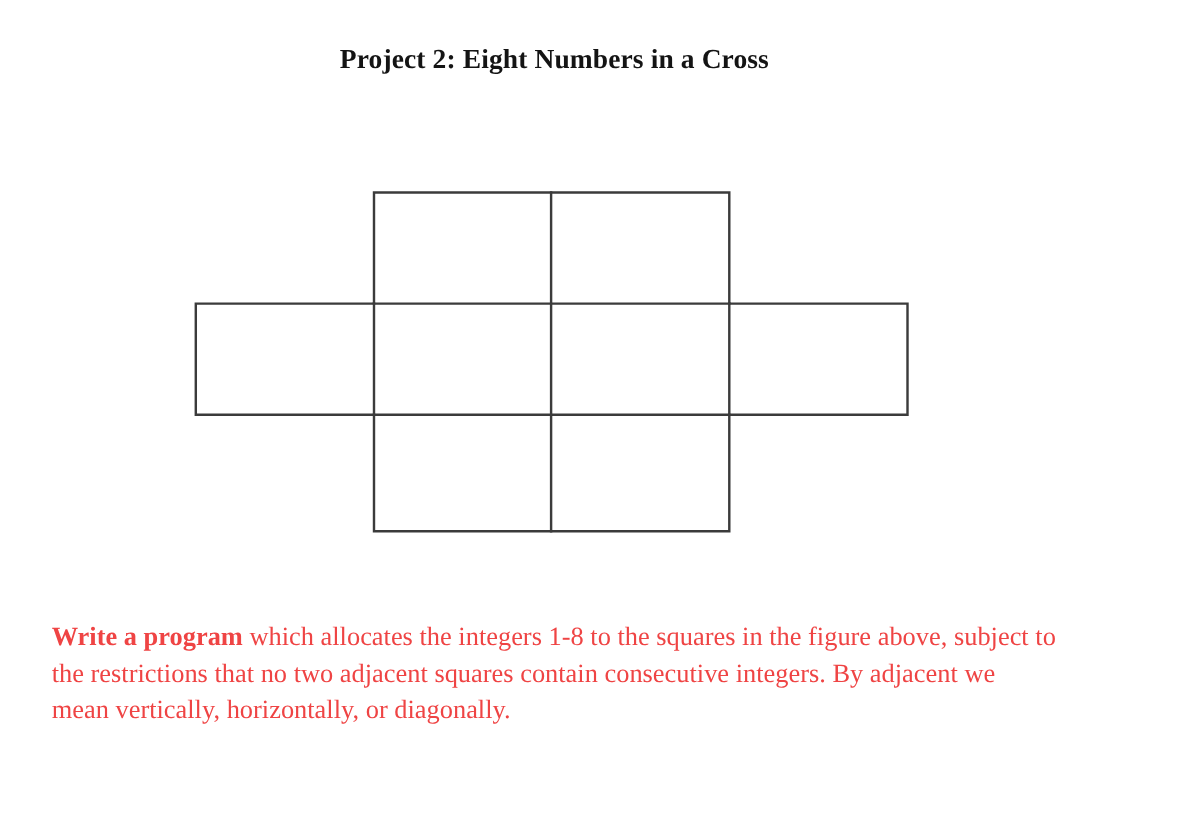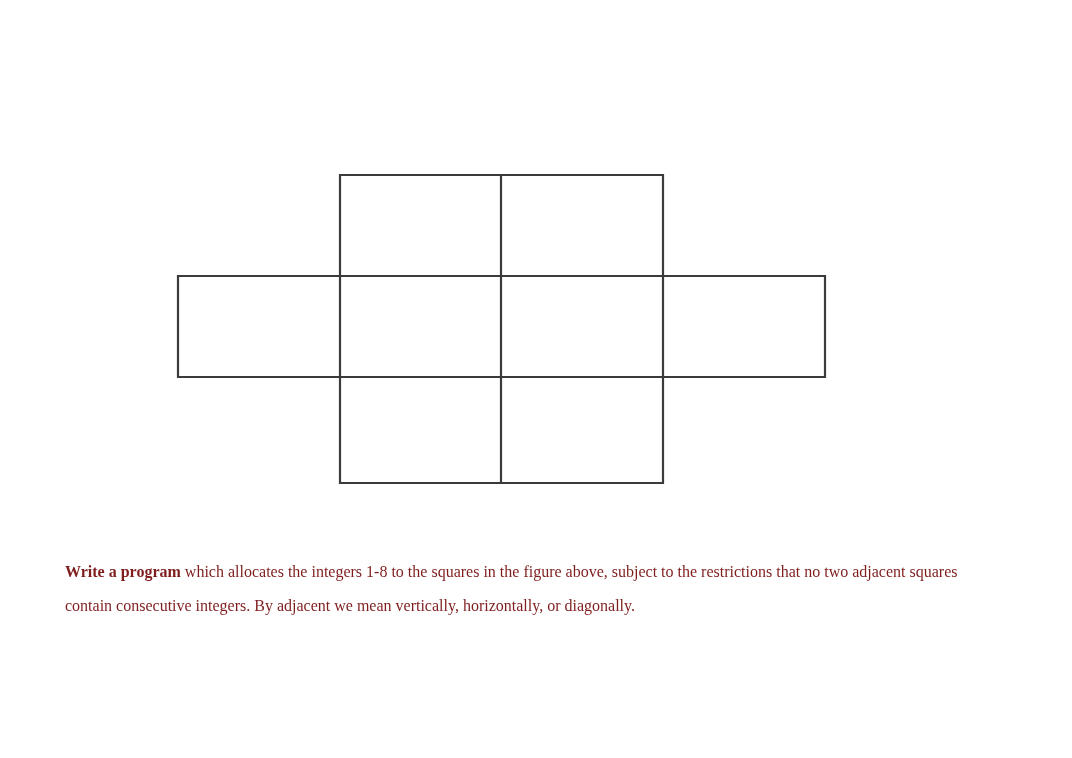--- a/index.html
+++ b/index.html
@@ -60,42 +60,43 @@
   .grid-line {
     stroke: #3b3b3b;
     stroke-width: 2.2;
     stroke-linecap: square;
     fill: none;
   }
 
   
   .body-block {
     position: absolute;
-    left: 65px;
+    left: 47px;
     width: 915px;
-    font-size: 16px;
+    font-size: 24px;
     line-height: 33.5px;
-    color: #7f1d1d;
+    color: #ef4444;
   }
   .para-1 { top: 539px; }
   .para-2 { top: 700px; }
 
   .lead-in {
     font-weight: bold;
   }
 
   .para-text {
     display: inline;
   }
 </style>
 </head>
 <body>
 
 <div class="page">
 
+  <div class="doc-title">Project 2: Eight Numbers in a Cross</div>
 
   <div class="figure-wrap">
     <svg viewBox="0 0 649 310" xmlns="http://www.w3.org/2000/svg" aria-hidden="true">
 
       <rect class="cell-hit" x="163" y="0" width="161" height="102"></rect>
       <rect class="cell-hit" x="324" y="0" width="162" height="102"></rect>
       <rect class="cell-hit" x="0" y="102" width="163" height="101"></rect>
       <rect class="cell-hit" x="163" y="102" width="161" height="101"></rect>
       <rect class="cell-hit" x="324" y="102" width="162" height="101"></rect>
       <rect class="cell-hit" x="486" y="102" width="163" height="101"></rect>

